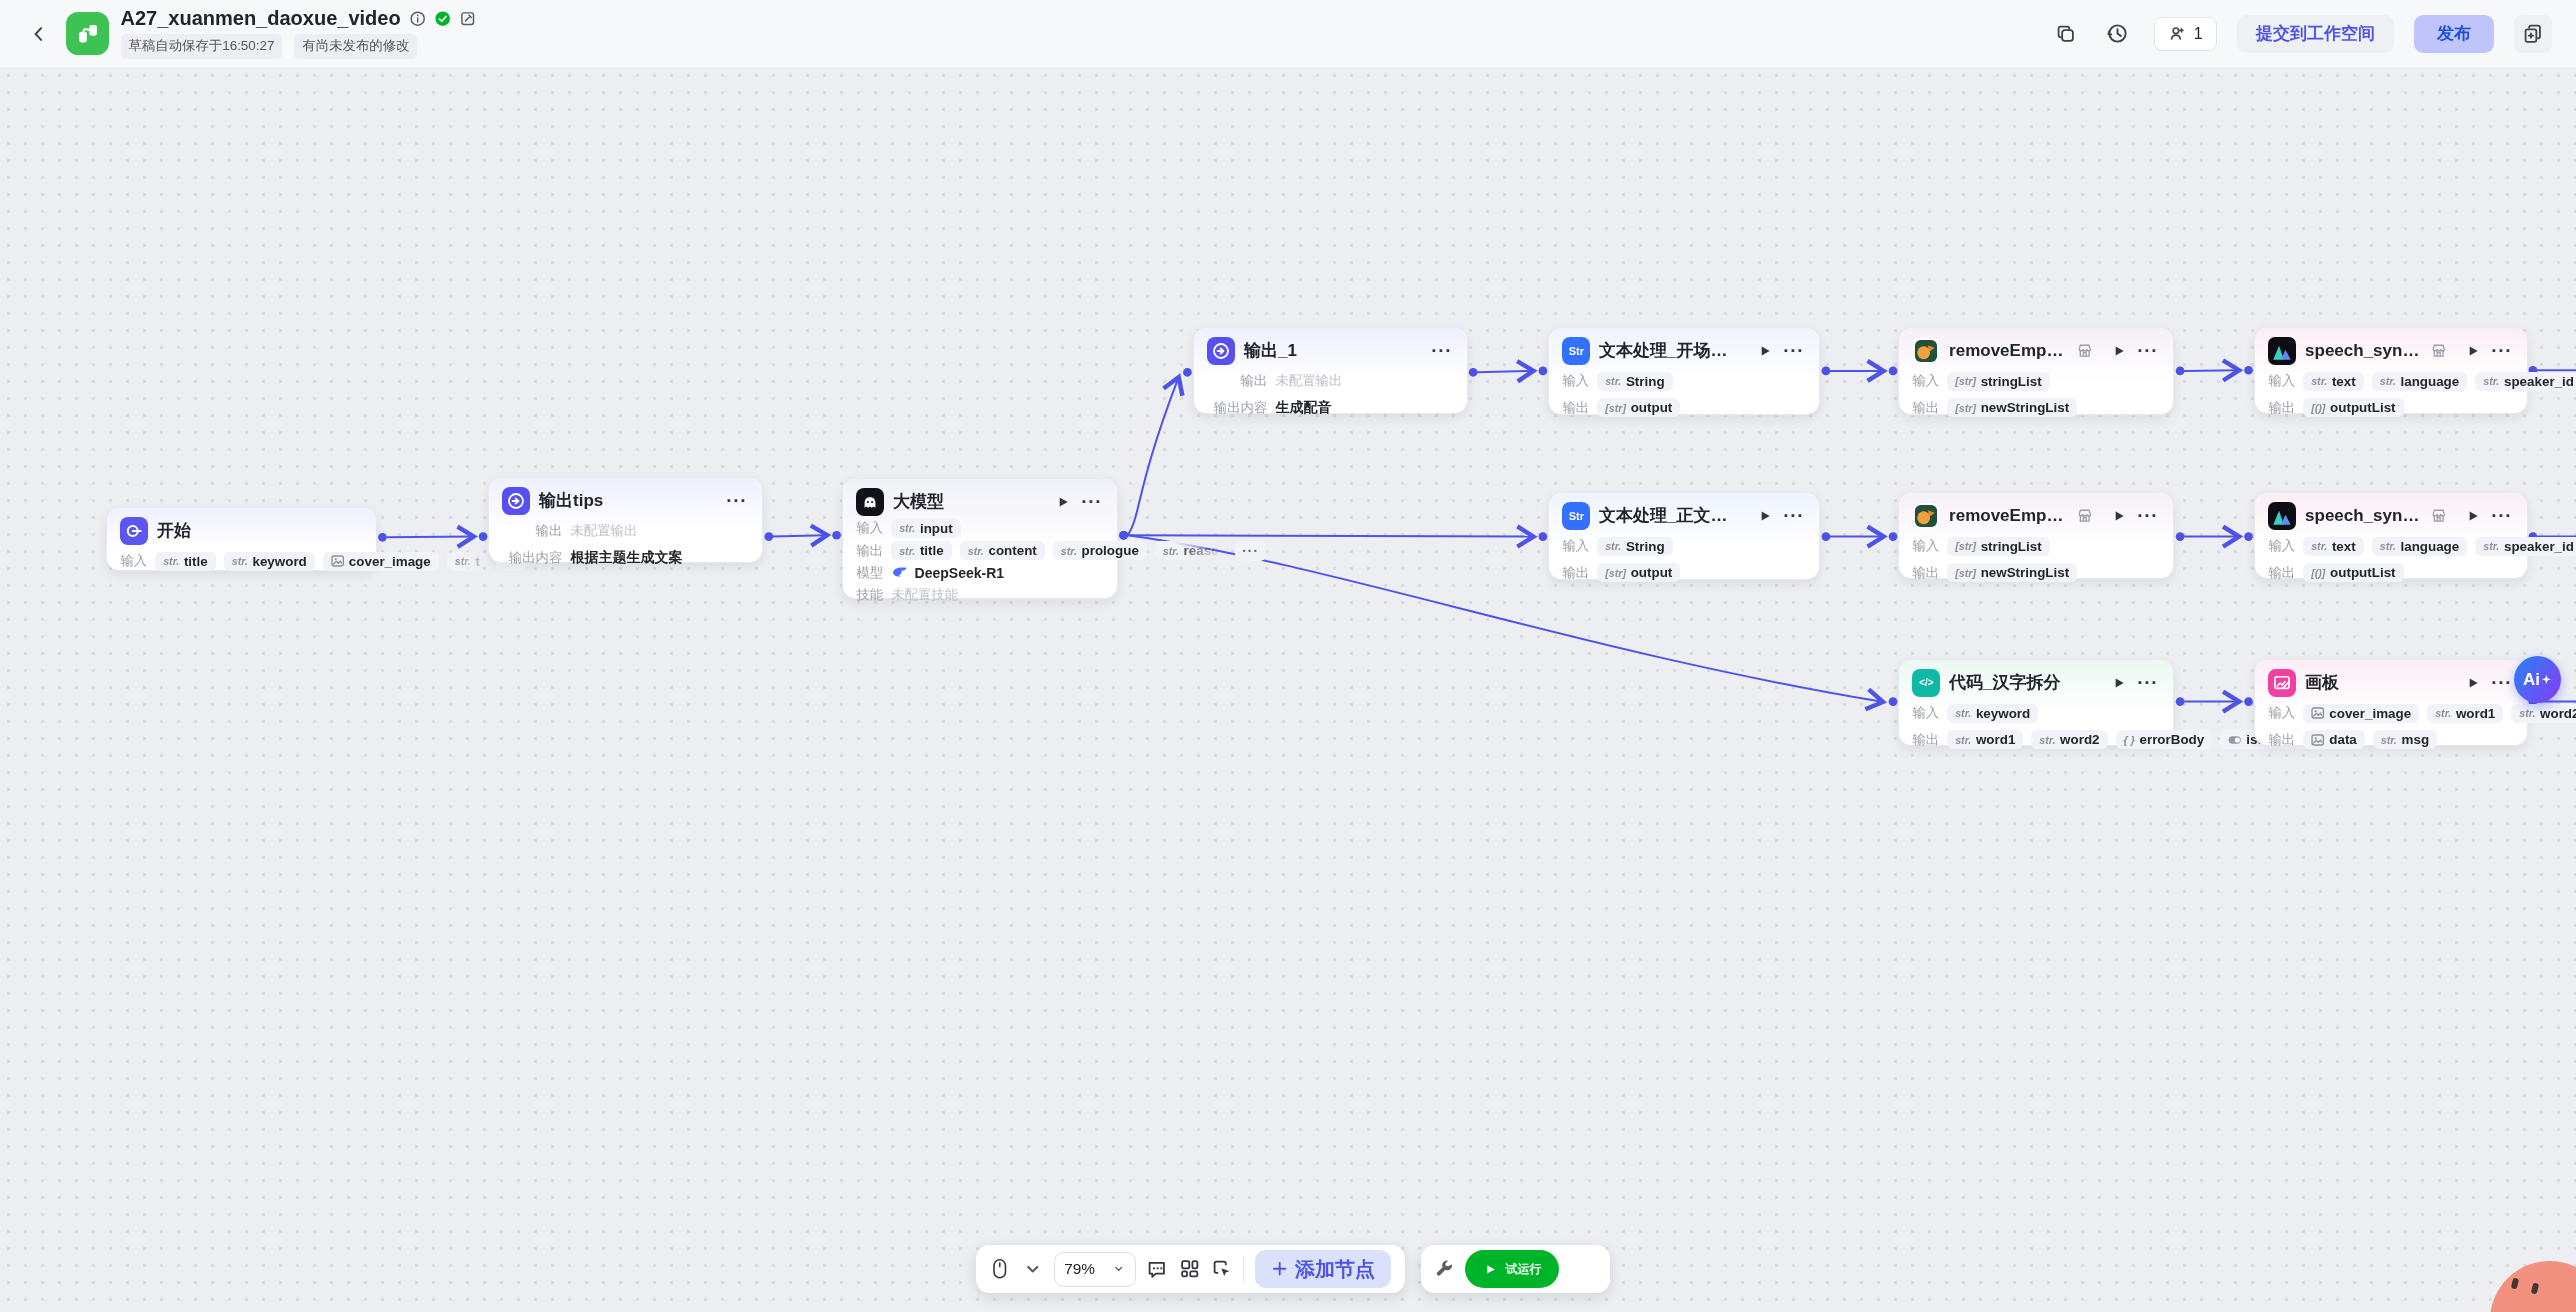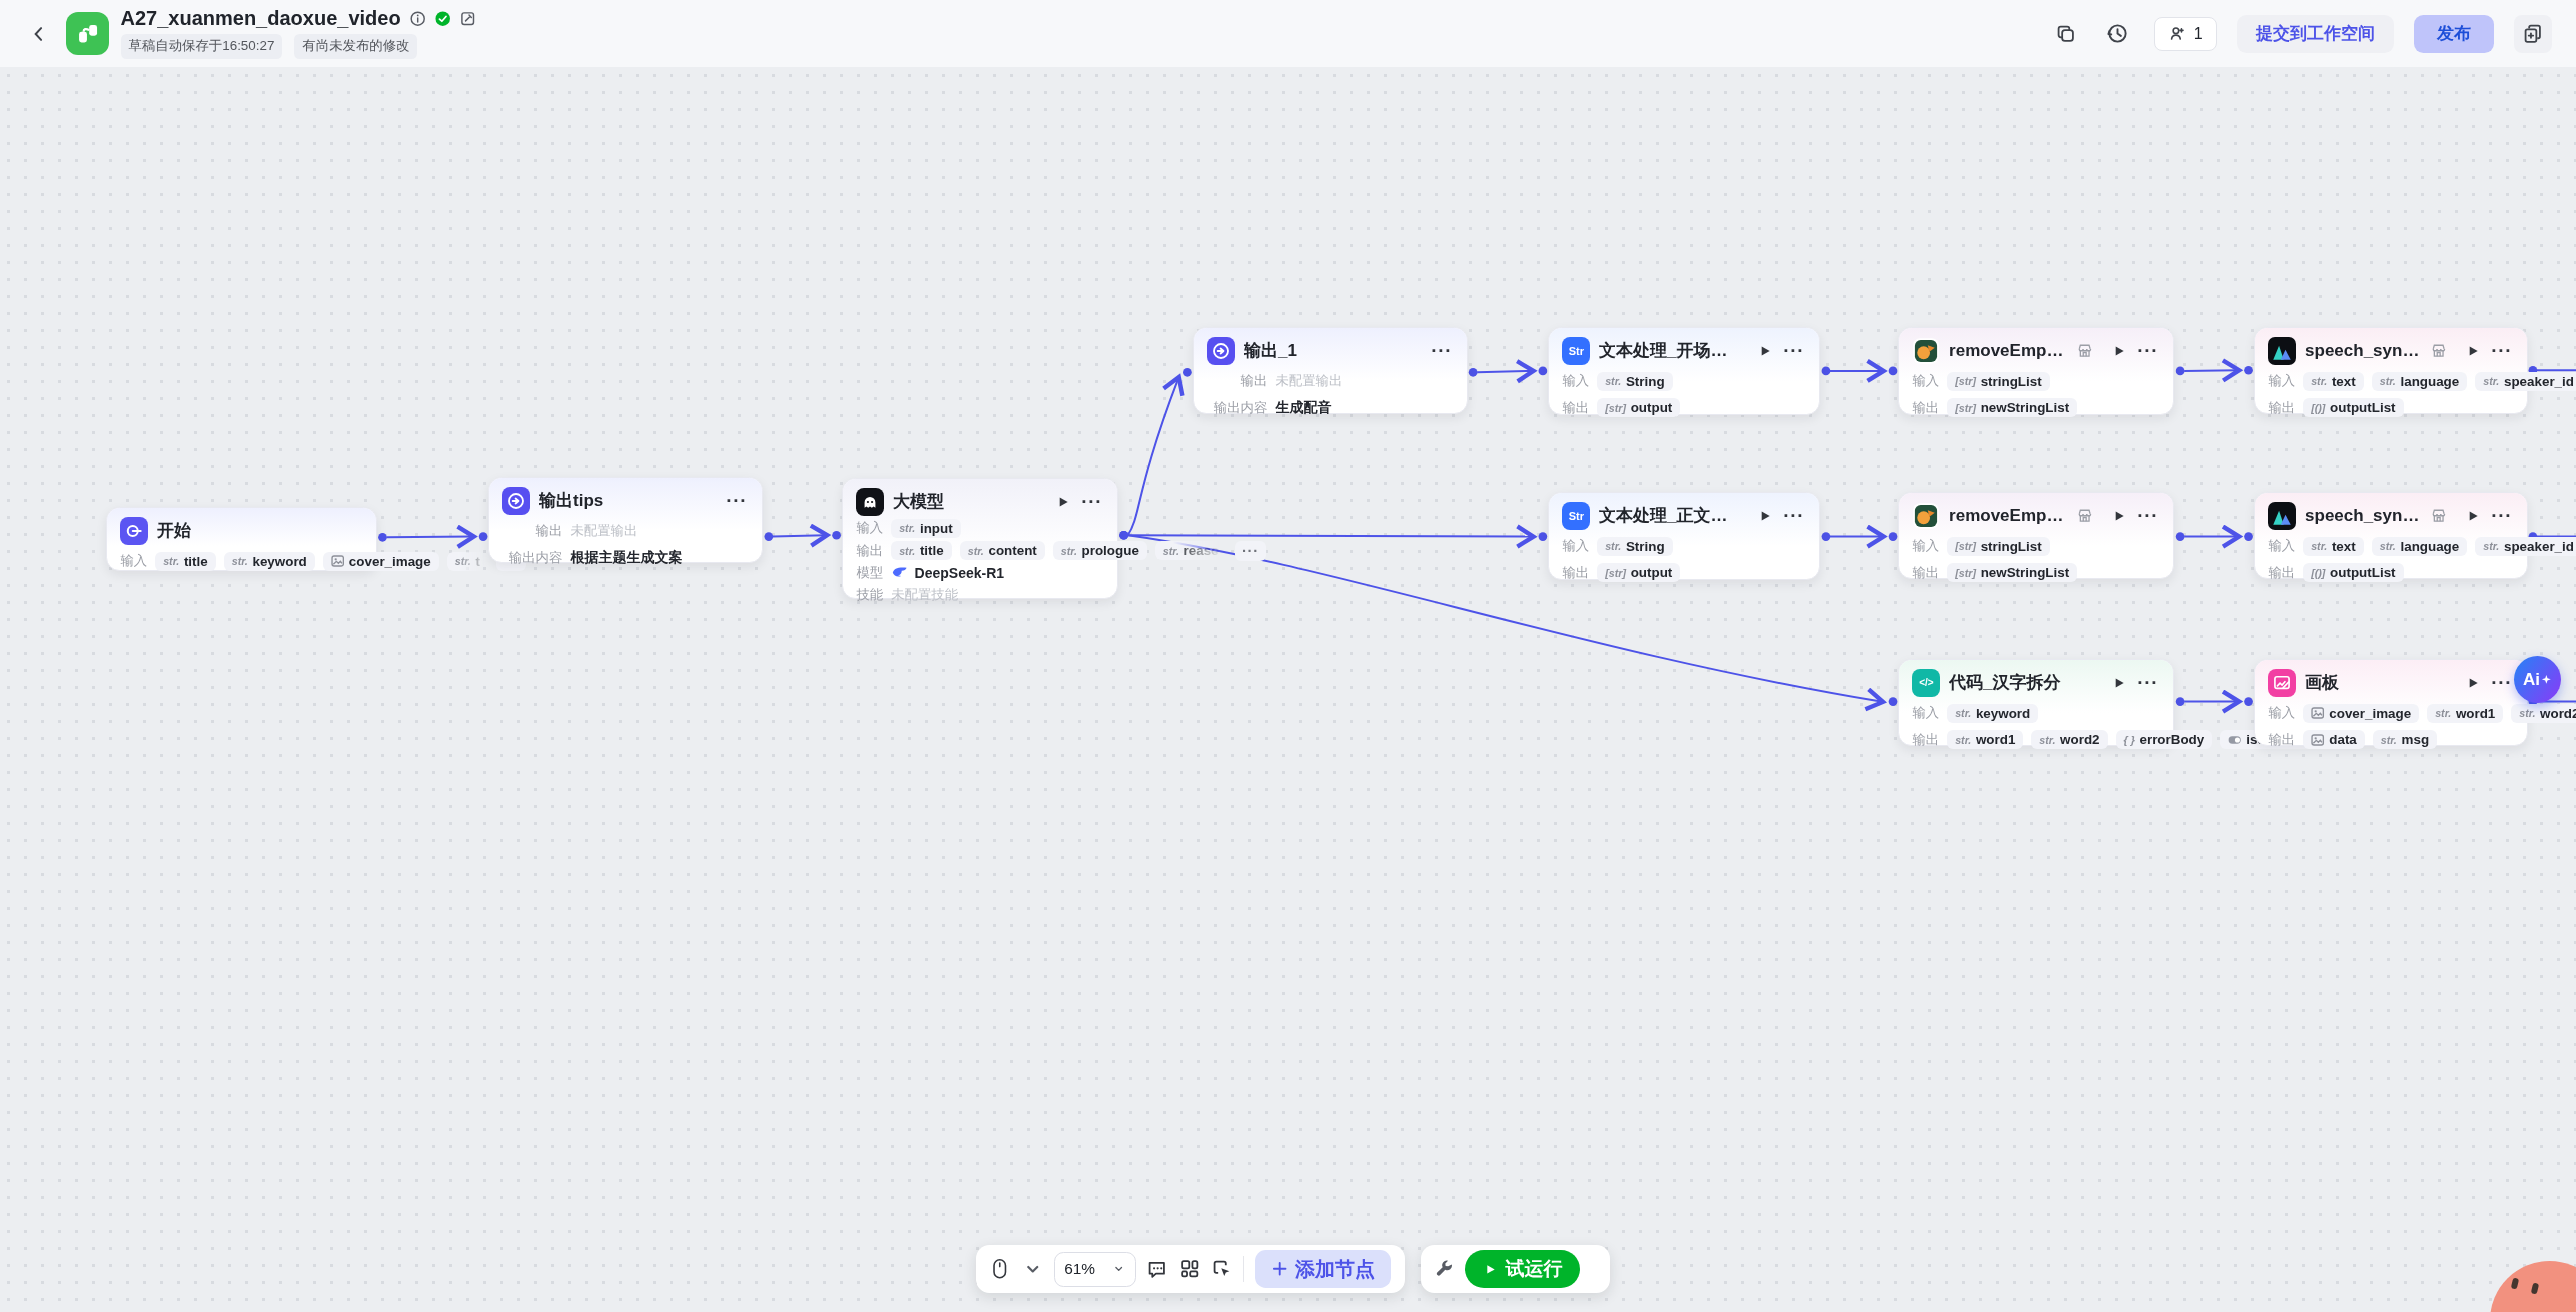--- a/index.html
+++ b/index.html
@@ -80,21 +80,21 @@
   .bar-right{left:1421px;top:1178px;width:189px;padding:0 12px;gap:10.7px;}
   .t-icon{display:flex;align-items:center;justify-content:center;cursor:pointer;}
   .t-icon svg{width:21.5px;height:21.5px;}
   .zoom-box{display:flex;align-items:center;justify-content:space-between;border:1.3px solid #dcdee6;border-radius:9.4px;
     width:82px;height:35px;padding:0 9.4px;box-sizing:border-box;cursor:pointer;}
   .zoom-val{font-size:15.4px;color:#20242b;}
   .t-divider{width:1.3px;height:25.5px;background:#e5e6eb;}
   .btn-addnode{display:flex;align-items:center;gap:6.7px;background:#dbe0fb;border-radius:10.7px;height:38px;padding:0 16px;
     font-size:20px;font-weight:600;color:#4d53e8;cursor:pointer;white-space:nowrap;}
   .btn-run{display:flex;align-items:center;gap:8px;background:#00b42a;border-radius:19px;height:38px;padding:0 17.4px;
-    font-size:19px;font-weight:700;color:#fff;cursor:pointer;white-space:nowrap;}
+    font-size:12px;font-weight:700;color:#fff;cursor:pointer;white-space:nowrap;}
 
   
   .ai-fab{position:absolute;left:2514px;top:589px;width:47px;height:47px;border-radius:50%;z-index:15;cursor:pointer;
     background:linear-gradient(125deg,#2f7cf6 10%,#7b45f7 85%);display:flex;align-items:center;justify-content:center;
     box-shadow:0 4px 10.7px rgba(47,84,235,.35);color:#fff;font-size:17px;font-weight:700;gap:1.3px;}
   .ai-fab svg{width:10.7px;height:10.7px;}
   .peek{position:absolute;left:2490px;top:1194px;width:119px;height:119px;border-radius:50%;background:#f2917f;z-index:25;}
   .peek .eye{position:absolute;width:6px;height:10.7px;border-radius:3.4px;background:#45362f;}
   .peek .eye.l{left:21.5px;top:17.4px;transform:rotate(14deg);}
   .peek .eye.r{left:42px;top:22px;transform:rotate(14deg);}
@@ -612,21 +612,21 @@
             <rect x="4" y="2.5" width="16" height="25" rx="8"></rect>
             <path d="M12 7 v5" stroke-linecap="round"></path>
           </svg>
       </span>
       <span class="t-icon">
         <svg viewBox="0 0 24 24" width="13.4" height="13.4" fill="none" stroke="#585c64" stroke-width="2.4">
             <path d="M7 10 l5 5 5-5" stroke-linecap="round" stroke-linejoin="round"></path>
           </svg>
       </span>
       <div class="zoom-box">
-        <span class="zoom-val">61%</span>
+        <span class="zoom-val">79%</span>
         <svg viewBox="0 0 24 24" width="13.4" height="13.4" fill="none" stroke="#585c64" stroke-width="2.4">
             <path d="M7 10 l5 5 5-5" stroke-linecap="round" stroke-linejoin="round"></path>
           </svg>
       </div>
       <span class="t-icon">
         <svg viewBox="0 0 24 24" fill="none" stroke="#33363c" stroke-width="2">
             <path d="M4 5.5 h16 v12 h-9 l-4 3.5 v-3.5 h-3 z" stroke-linejoin="round"></path>
             <circle cx="9" cy="11.5" r="1.2" fill="#33363c" stroke="none"></circle>
             <circle cx="13" cy="11.5" r="1.2" fill="#33363c" stroke="none"></circle>
             <circle cx="17" cy="11.5" r="1.2" fill="#33363c" stroke="none"></circle>

